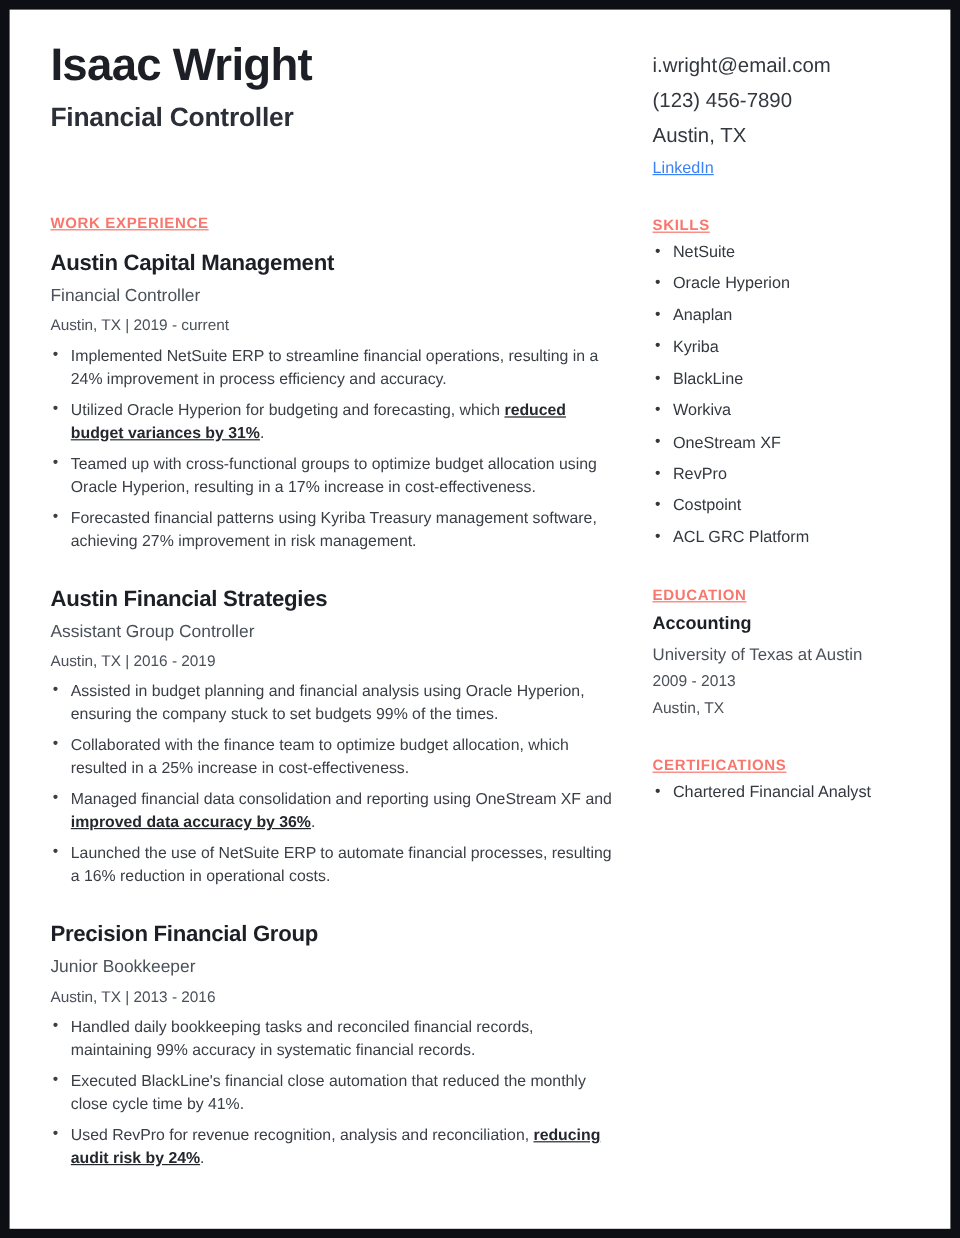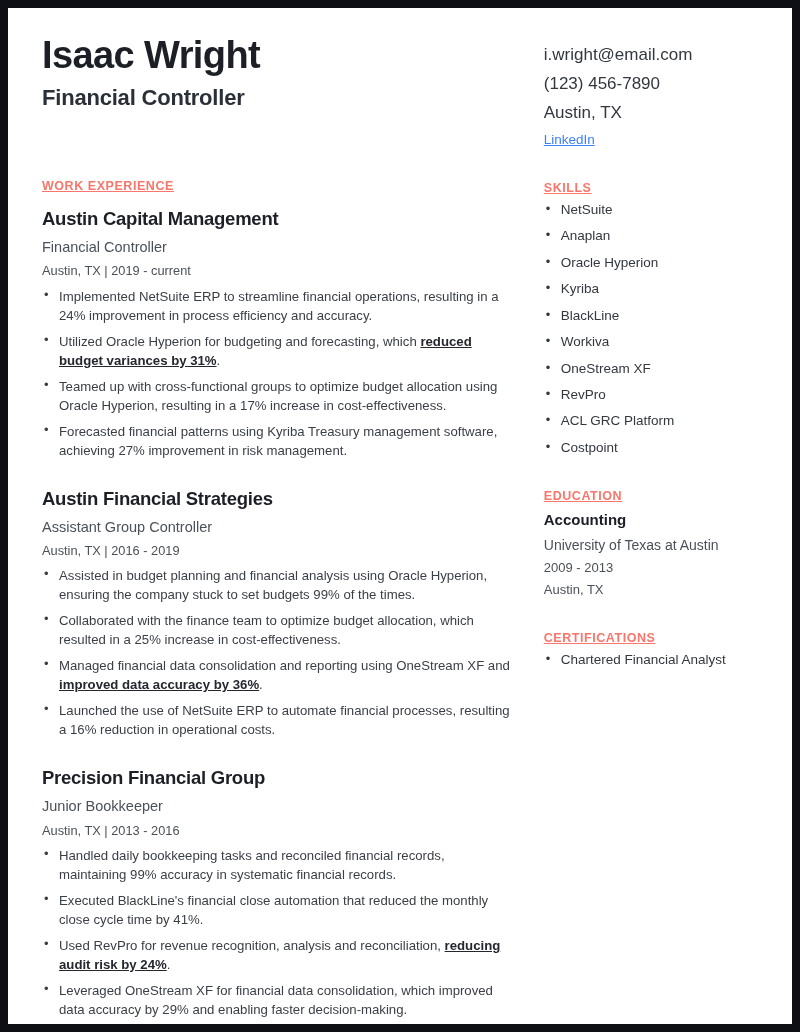--- a/index.html
+++ b/index.html
@@ -229,42 +229,41 @@
           </div>
 
           <div class="job exp-gap">
             <div class="job-company">Precision Financial Group</div>
             <div class="job-role">Junior Bookkeeper</div>
             <div class="job-meta">Austin, TX  |  2013 - 2016</div>
             <ul class="bullets">
               <li>Handled daily bookkeeping tasks and reconciled financial records, maintaining 99% accuracy in systematic financial records.</li>
               <li>Executed BlackLine's financial close automation that reduced the monthly close cycle time by 41%.</li>
               <li>Used RevPro for revenue recognition, analysis and reconciliation, <b>reducing audit risk by 24%</b>.</li>
-              <li>Leveraged OneStream XF for financial data consolidation, which improved data accuracy by 29% and enabling faster decision-making.</li>
             </ul>
           </div>
 
         </div>
       </div>
 
       <div class="col-right">
 
         <div class="sec-gap-skills">
           <div class="section-heading">SKILLS</div>
           <ul class="side-list">
             <li>NetSuite</li>
+            <li>Oracle Hyperion</li>
             <li>Anaplan</li>
-            <li>Oracle Hyperion</li>
             <li>Kyriba</li>
             <li>BlackLine</li>
             <li>Workiva</li>
             <li>OneStream XF</li>
             <li>RevPro</li>
+            <li>Costpoint</li>
             <li>ACL GRC Platform</li>
-            <li>Costpoint</li>
           </ul>
         </div>
 
         <div class="sec-gap-edu">
           <div class="section-heading">EDUCATION</div>
           <div class="edu-field">Accounting</div>
           <div class="edu-school">University of Texas at Austin</div>
           <div class="edu-dates">2009 - 2013</div>
           <div class="edu-loc">Austin, TX</div>
         </div>

